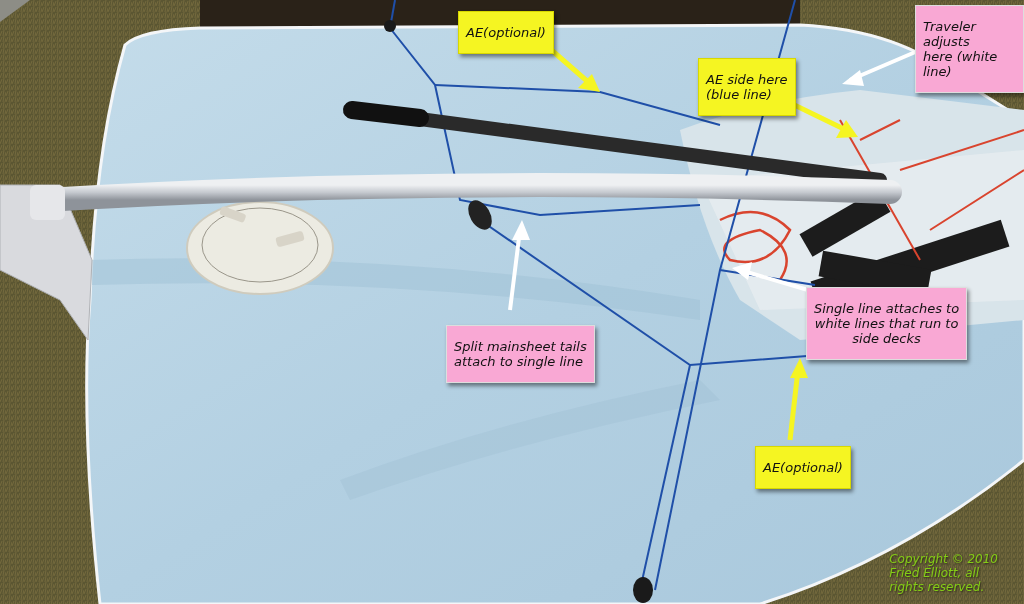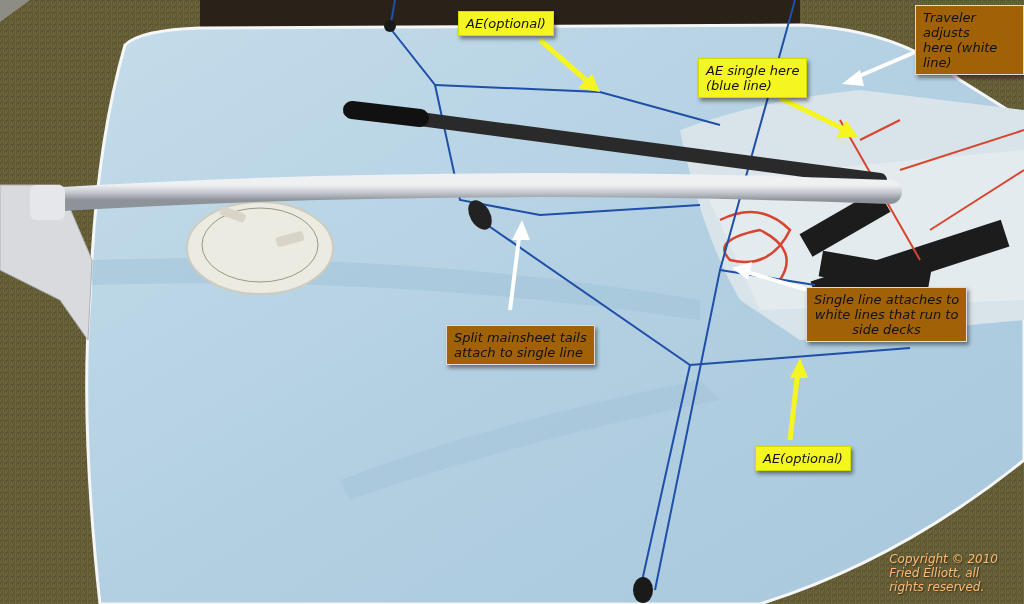--- a/index.html
+++ b/index.html
@@ -1,21 +1,21 @@
 <!DOCTYPE html>
 <html><head>
 <meta charset="utf-8">
 <style>
   html, body { margin: 0; padding: 0; }
   body { width: 1024px; height: 604px; overflow: hidden; position: relative; background: #5a5a3a; font-family: "DejaVu Sans", sans-serif; }
   .scene { position: absolute; left: 0; top: 0; width: 1024px; height: 604px; }
-  .callout { position: absolute; font-style: italic; font-size: 13px; line-height: 15px; color: #111; padding: 4px 7px; box-shadow: 2px 3px 4px rgba(0,0,0,0.45); white-space: pre-line; font-family: "DejaVu Sans", sans-serif; }
+  .callout { position: absolute; font-style: italic; font-size: 13px; line-height: 15px; color: #111; padding: 13px 7px; box-shadow: 2px 3px 4px rgba(0,0,0,0.45); white-space: pre-line; font-family: "DejaVu Sans", sans-serif; }
   .callout.yellow { background: #f5f522; border: 1px solid #d8d800; }
-  .callout.white { background: #a16207; border: 1px solid #ddd; }
-  .copyright { position: absolute; right: 26px; bottom: 10px; color: #fdba74; font-style: italic; font-size: 12px; line-height: 14px; white-space: pre-line; text-shadow: 1px 1px 2px rgba(0,0,0,0.6); }
+  .callout.white { background: #f9a8d4; border: 1px solid #ddd; }
+  .copyright { position: absolute; right: 26px; bottom: 10px; color: #84cc16; font-style: italic; font-size: 12px; line-height: 14px; white-space: pre-line; text-shadow: 1px 1px 2px rgba(0,0,0,0.6); }
 </style>
 </head>
 <body>
 
 <svg class="scene" viewBox="0 0 1024 604" width="1024" height="604">
   <defs>
     <linearGradient id="deckGrad" x1="0" y1="0" x2="1" y2="1">
       <stop offset="0" stop-color="#c4dcea"></stop>
       <stop offset="0.5" stop-color="#b3d0e2"></stop>
       <stop offset="1" stop-color="#a9c8dc"></stop>
@@ -90,21 +90,21 @@
     <line x1="510" y1="310" x2="520" y2="230" stroke="#ffffff" stroke-width="4"></line>
     <polygon points="522,220 512,240 530,240" fill="#ffffff"></polygon>
     <line x1="808" y1="290" x2="740" y2="270" stroke="#ffffff" stroke-width="4"></line>
     <polygon points="732,268 752,262 748,280" fill="#ffffff"></polygon>
     <line x1="790" y1="440" x2="798" y2="370" stroke="#f5f522" stroke-width="5"></line>
     <polygon points="800,358 790,378 808,378" fill="#f5f522"></polygon>
   </g>
 </svg>
 
 <div class="callout yellow" style="left:458px; top:11px;">AE(optional)</div>
-<div class="callout yellow" style="left:698px; top:58px;">AE single here
+<div class="callout yellow" style="left:698px; top:58px;">AE side here
 (blue line)</div>
 <div class="callout white" style="left:915px; top:5px;">Traveler adjusts
 here (white line)</div>
 <div class="callout white" style="left:446px; top:325px;">Split mainsheet tails
 attach to single line</div>
 <div class="callout white" style="left:806px; top:287px;text-align:center;">Single line attaches to
 white lines that run to
 side decks</div>
 <div class="callout yellow" style="left:755px; top:446px;">AE(optional)</div>
 

